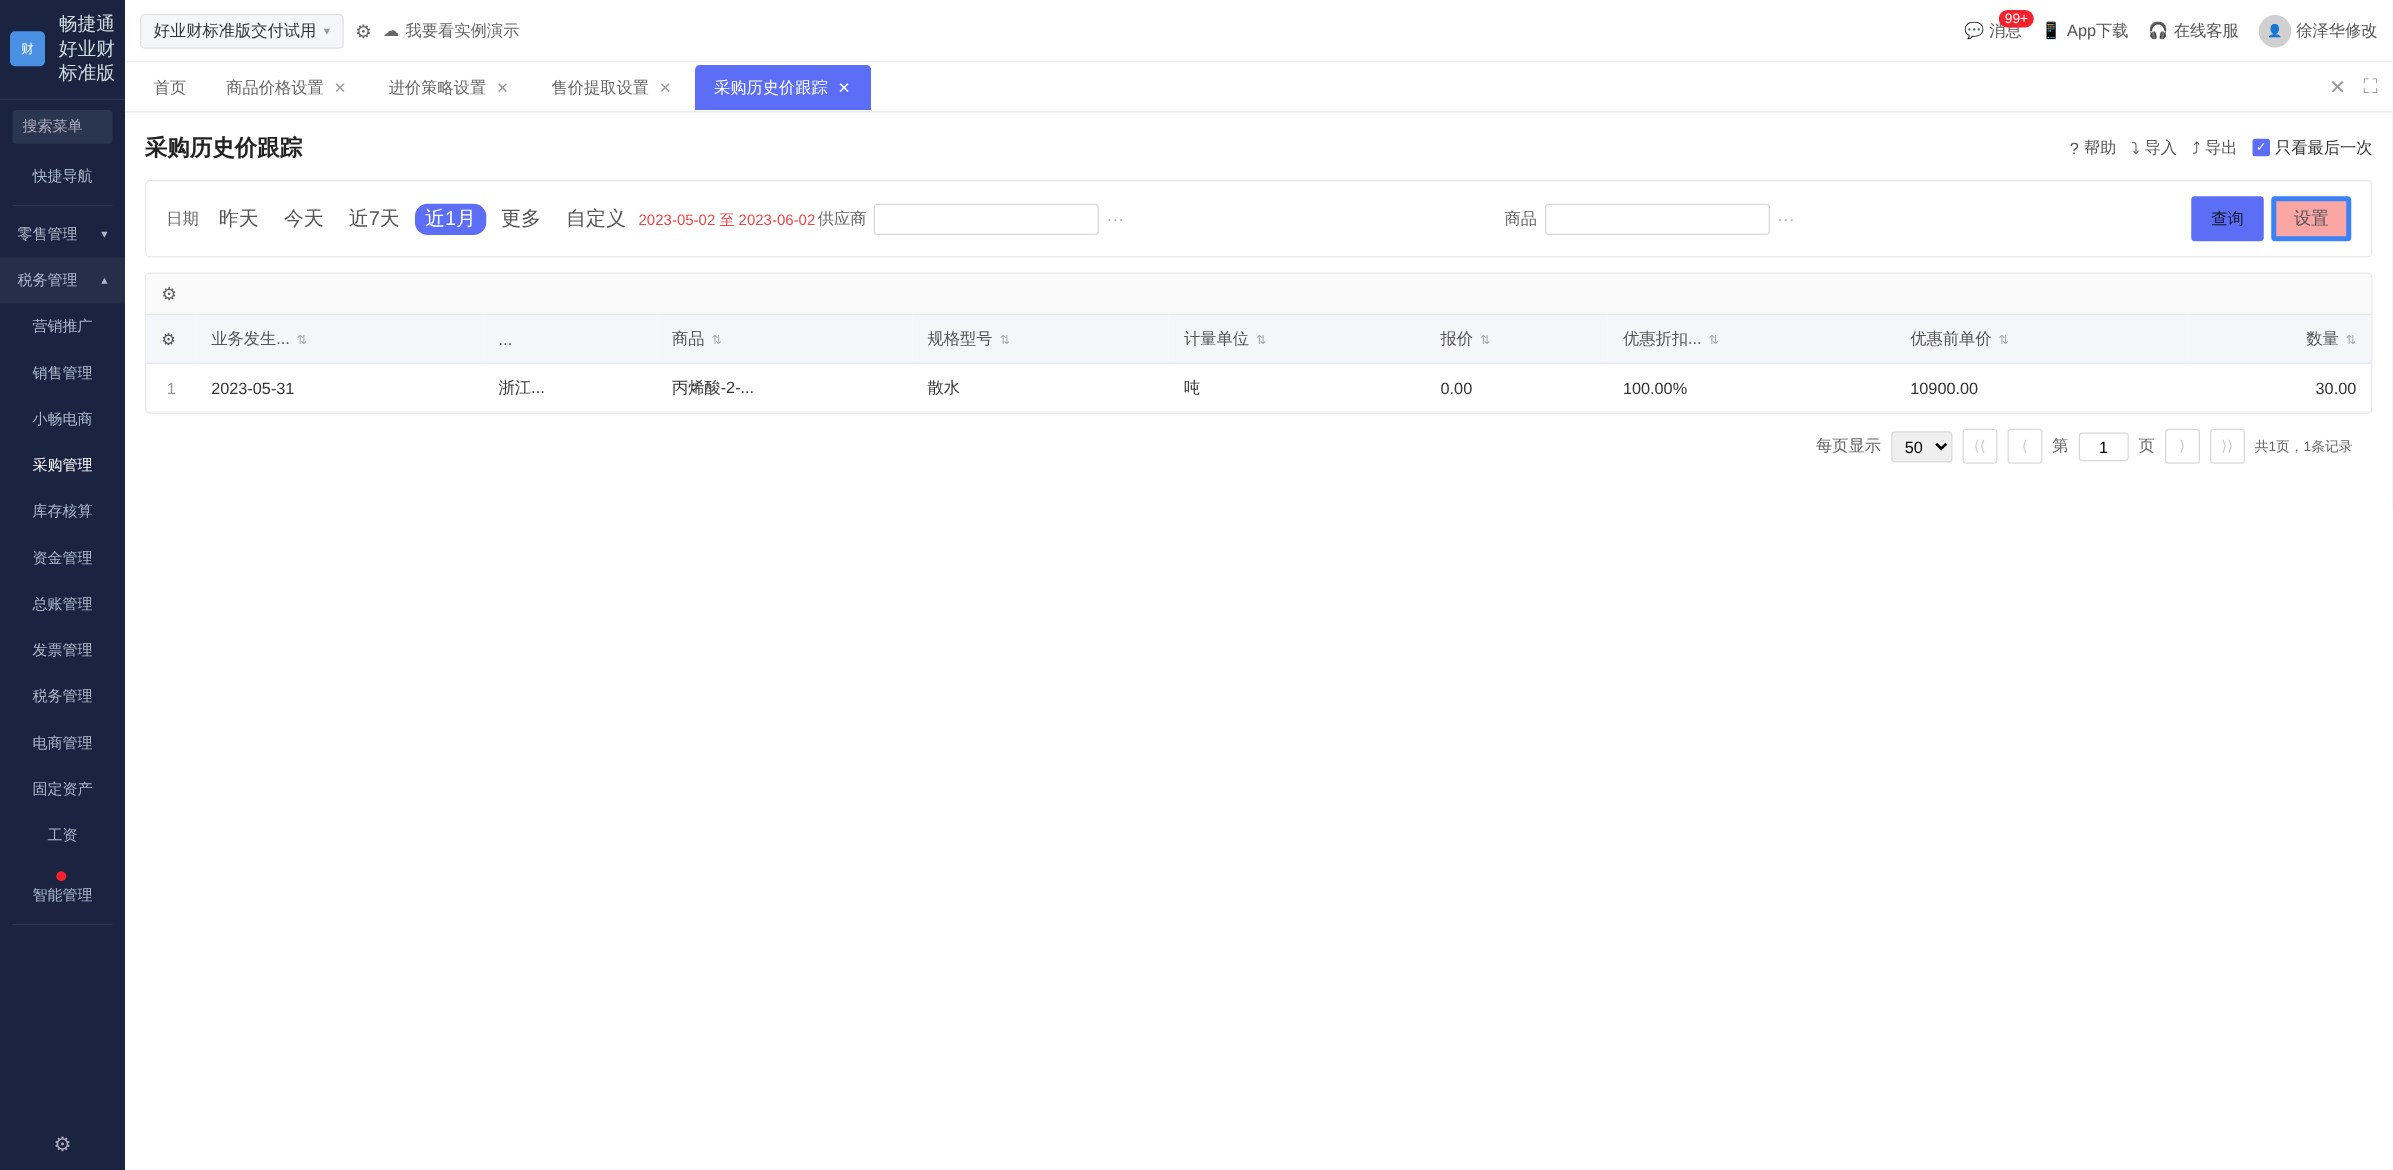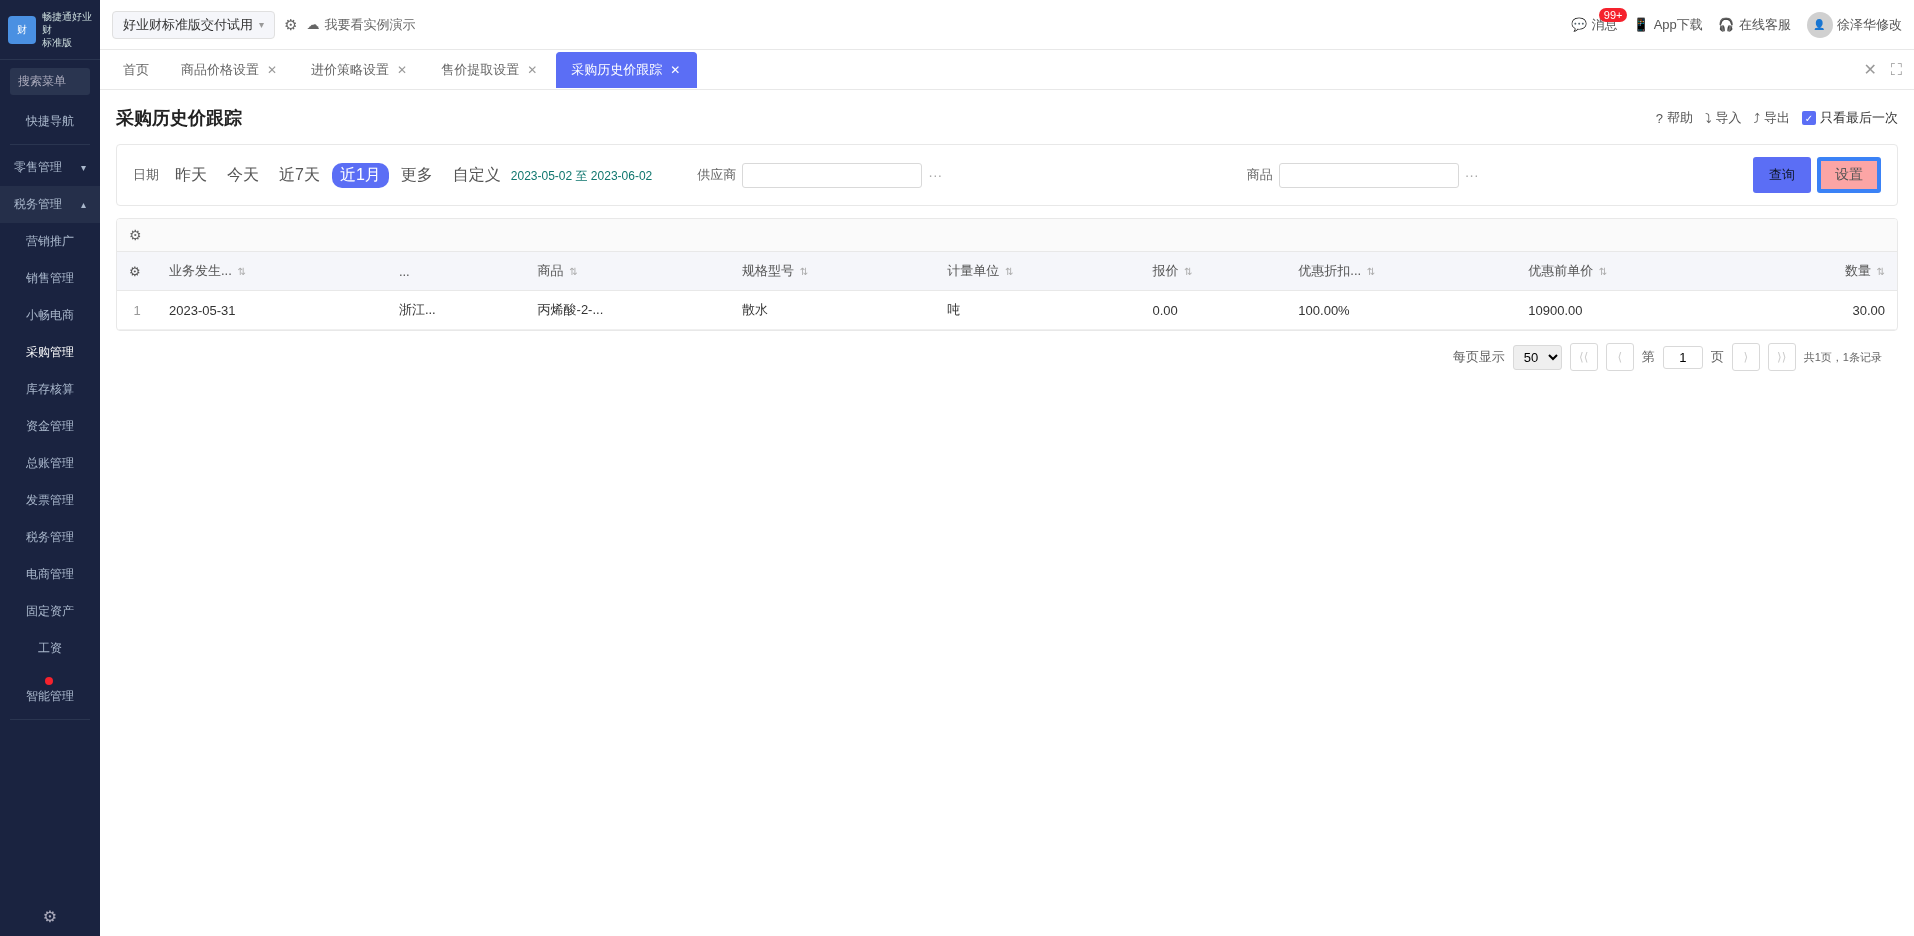--- a/index.html
+++ b/index.html
@@ -2,21 +2,21 @@
 <html><head>
   <meta charset="utf-8">
   <style>
     * { box-sizing: border-box; margin: 0; padding: 0; }
     body { font-family: "Microsoft YaHei", "PingFang SC", sans-serif; font-size: 13px; background: #f0f2f5; color: #333; display: flex; height: 936px; overflow: hidden; }
 
     
     .sidebar { width: 100px; background: #1a2340; display: flex; flex-direction: column; color: #fff; flex-shrink: 0; height: 100%; overflow-y: auto; }
     .sidebar-logo { padding: 10px 8px; background: #1a2340; border-bottom: 1px solid #2a3550; display: flex; align-items: center; gap: 6px; min-height: 50px; }
     .sidebar-logo-icon { width: 28px; height: 28px; background: #4a90e2; border-radius: 4px; display: flex; align-items: center; justify-content: center; font-size: 10px; color: #fff; flex-shrink: 0; }
-    .sidebar-logo-text { font-size: 10px; line-height: 1.3; color: #cdd; }
+    .sidebar-logo-text { font-size: 15px; line-height: 1.3; color: #cdd; text-align: right; }
     .sidebar-search { padding: 8px 10px; background: #1a2340; }
     .sidebar-search-btn { width: 100%; background: #2a3550; border: none; color: #aab; padding: 5px 8px; border-radius: 3px; cursor: pointer; font-size: 12px; text-align: left; }
     .sidebar-nav-item { padding: 10px 8px; text-align: center; cursor: pointer; color: #aab8cc; font-size: 12px; display: flex; flex-direction: column; align-items: center; gap: 3px; position: relative; }
     .sidebar-nav-item.active { color: #fff; }
     .sidebar-nav-item.has-arrow { flex-direction: row; justify-content: space-between; padding: 10px 14px; }
     .sidebar-nav-item.expanded { background: #252f4a; }
     .nav-arrow { font-size: 10px; }
     .sidebar-divider { height: 1px; background: #2a3550; margin: 4px 10px; }
     .sidebar-bottom { margin-top: auto; padding: 10px 8px; text-align: center; }
     .gear-icon-bottom { color: #aab; cursor: pointer; font-size: 16px; }
@@ -57,22 +57,22 @@
     .checkbox-blue { width: 14px; height: 14px; background: #5b6ef5; border-radius: 2px; display: inline-flex; align-items: center; justify-content: center; color: #fff; font-size: 10px; }
 
     
     .filter-bar { background: #fff; border: 1px solid #e8e8e8; border-radius: 4px; padding: 12px 16px; margin-bottom: 12px; }
     .filter-row { display: flex; align-items: center; gap: 2px; flex-wrap: wrap; }
     .filter-group { display: flex; align-items: center; gap: 8px; }
     .filter-label { color: #666; font-size: 13px; white-space: nowrap; }
     .filter-date-options { display: flex; align-items: center; gap: 4px; }
     .date-option { padding: 2px 8px; border-radius: 10px; cursor: pointer; font-size: 16px; color: #555; }
     .date-option.active { background: #5b6ef5; color: #fff; }
-    .date-range { color: #0f766e; font-size: 12px; margin-top: 2px; }
-    .filter-input-group { display: flex; align-items: center; gap: 6px; flex: 1; min-width: 200px; margin-left: 43px; }
+    .date-range { color: #ef4444; font-size: 12px; margin-top: 2px; }
+    .filter-input-group { display: flex; align-items: center; gap: 6px; flex: 1; min-width: 200px; }
     .filter-input { border: 1px solid #d9d9d9; border-radius: 3px; padding: 4px 8px; font-size: 13px; color: #333; min-width: 160px; outline: none; }
     .filter-dots { color: #aaa; cursor: pointer; font-size: 14px; }
     .filter-actions { display: flex; gap: 6px; margin-left: auto; }
     .btn-primary { background: #5b6ef5; color: #0f172a; border: none; border-radius: 3px; padding: 6px 16px; cursor: pointer; font-size: 13px; }
     .btn-default { background: #fca5a5; color: #555; border: 4px solid #3b82f6; border-radius: 3px; padding: 5px 14px; cursor: pointer; font-size: 14px; }
 
     
     .table-container { border: 1px solid #e8e8e8; border-radius: 4px; overflow: hidden; }
     .table-toolbar { background: #fafafa; border-bottom: 1px solid #e8e8e8; padding: 8px 12px; display: flex; align-items: center; gap: 8px; }
     .table-toolbar-gear { color: #666; cursor: pointer; font-size: 14px; }

